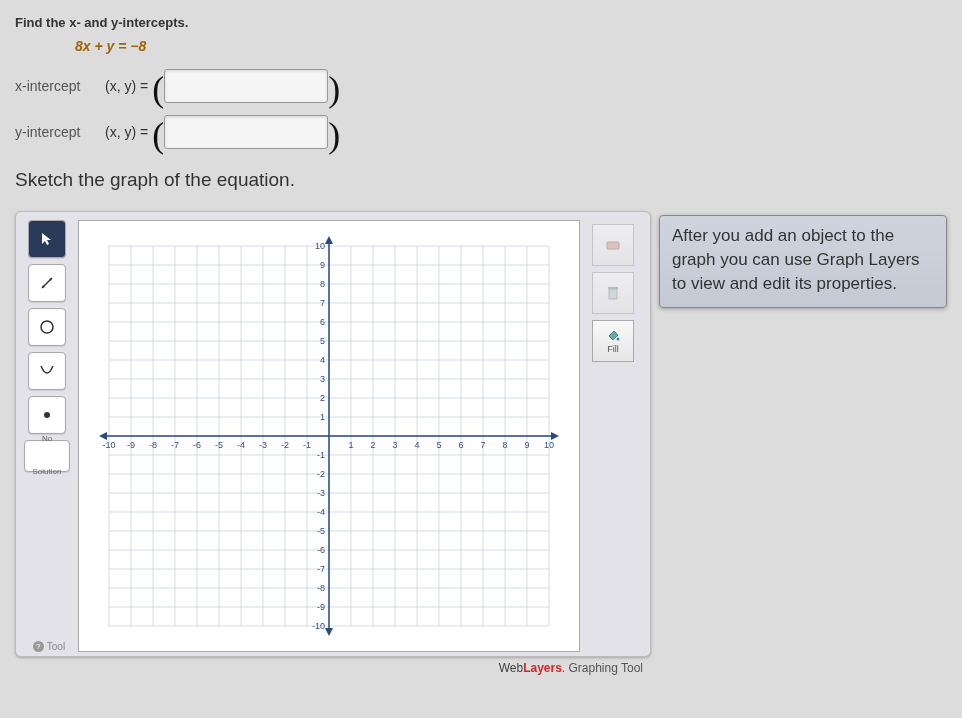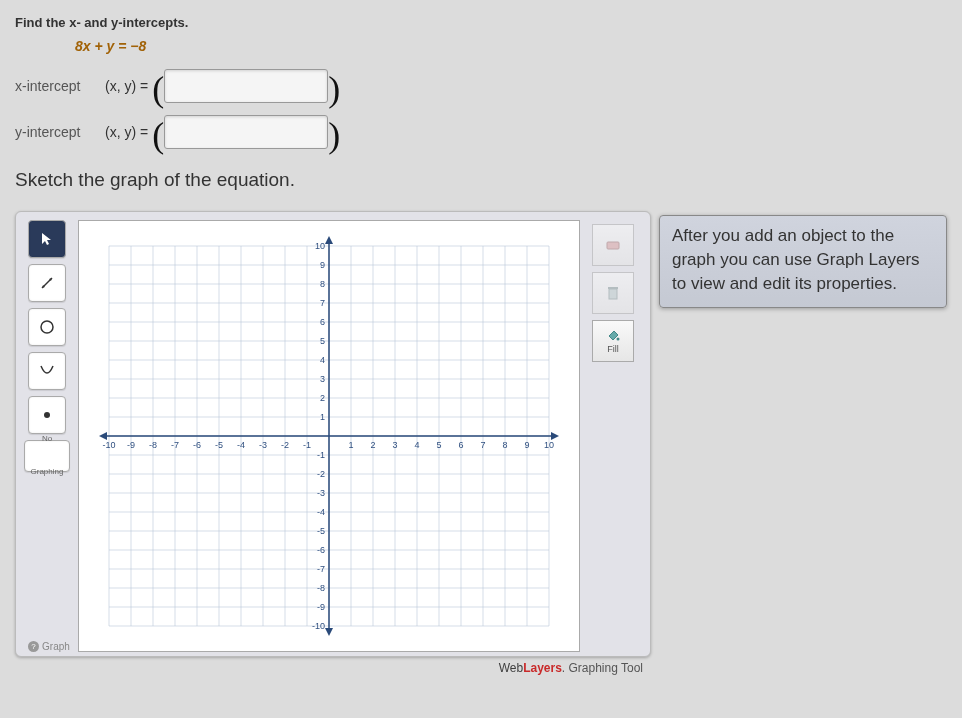--- a/index.html
+++ b/index.html
@@ -250,25 +250,25 @@
               <path d="M3 4 Q9 18 15 4" stroke="#333" stroke-width="1.5" fill="none"></path>
             </svg>
         </div>
         <div class="tool-btn">
           <svg width="10" height="10">
               <circle cx="5" cy="5" r="3" fill="#333"></circle>
             </svg>
         </div>
         <div class="tool-btn nosol">
           <span>No</span>
-          <span>Graphing</span>
+          <span>Solution</span>
         </div>
         <div class="help-link">
           <span class="help-icon-circle">?</span>
-          <span>Graph</span>
+          <span>Tool</span>
         </div>
       </div>
 
       <div class="graph-area">
         <svg id="grid-svg" width="480" height="420" viewBox="0 0 480 420">
             <line x1="20" y1="400" x2="20" y2="20" stroke="#b8c8d8" stroke-width="0.6"></line>
             <line x1="42" y1="400" x2="42" y2="20" stroke="#b8c8d8" stroke-width="0.6"></line>
             <line x1="64" y1="400" x2="64" y2="20" stroke="#b8c8d8" stroke-width="0.6"></line>
             <line x1="86" y1="400" x2="86" y2="20" stroke="#b8c8d8" stroke-width="0.6"></line>
             <line x1="108" y1="400" x2="108" y2="20" stroke="#b8c8d8" stroke-width="0.6"></line>

